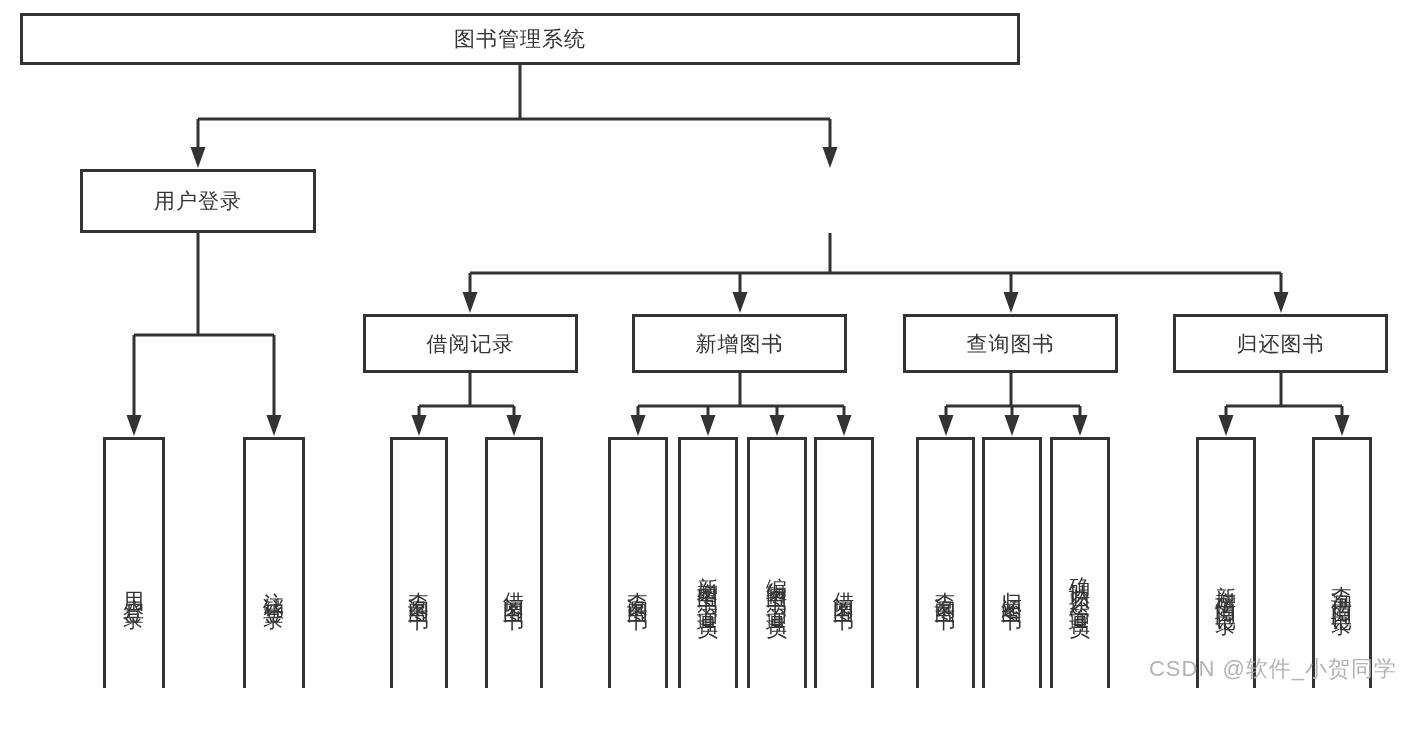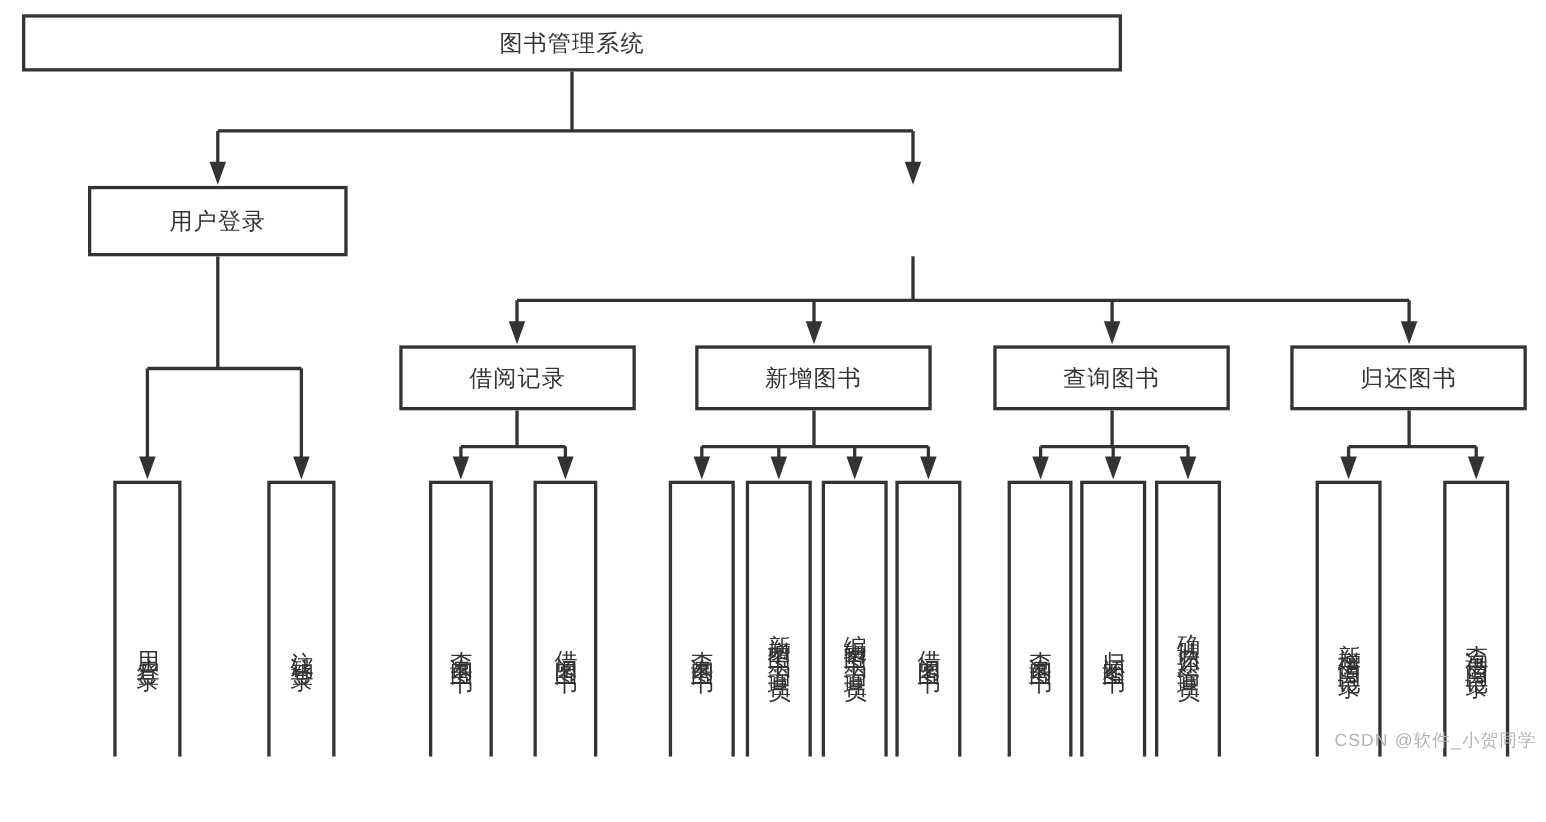--- a/index.html
+++ b/index.html
@@ -45,21 +45,21 @@
     text-orientation: mixed;
     font-size: 21px;
     letter-spacing: 6px;
     line-height: 1.1;
     white-space: nowrap;
   }
   .watermark {
     position: absolute;
     right: 8px;
     bottom: 4px;
-    font-size: 16px;
+    font-size: 22px;
     color: var(--watermark, #b3b3b3);
     letter-spacing: 1px;
   }
 </style>
 </head>
 <body>
 
 <div class="stage">
 
   <svg class="connectors" viewBox="0 0 1405 747" xmlns="http://www.w3.org/2000/svg" aria-hidden="true">

